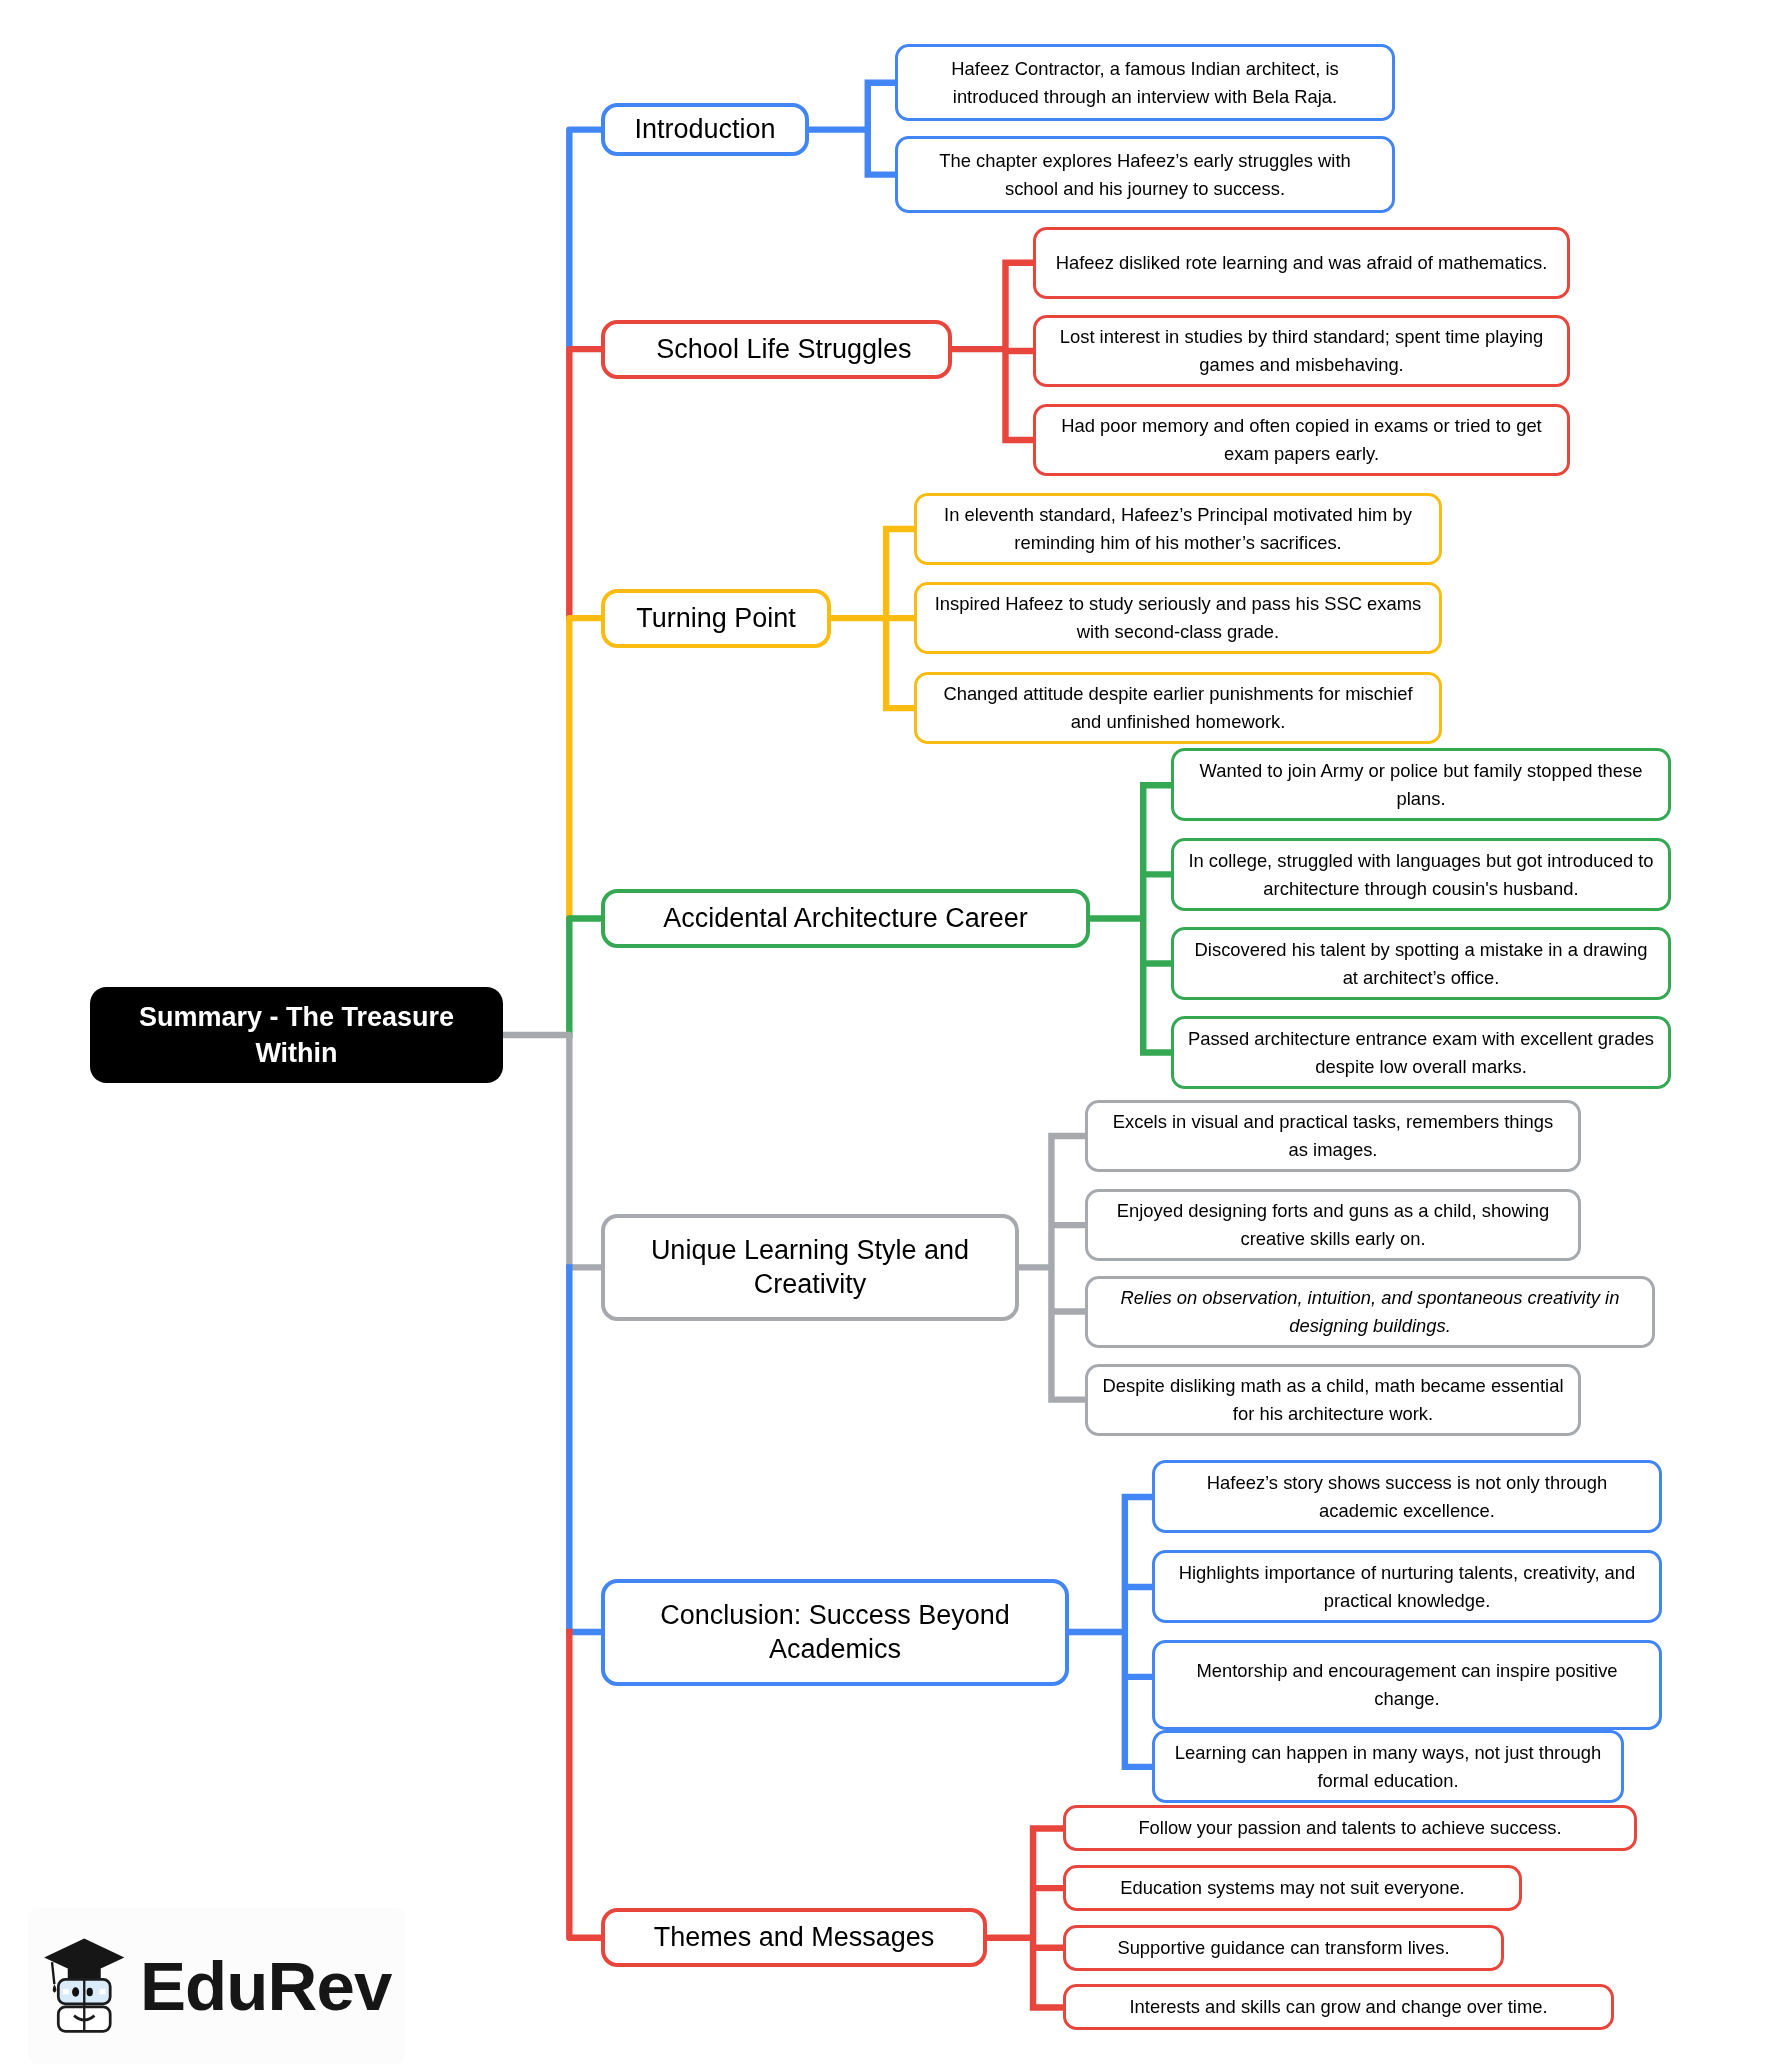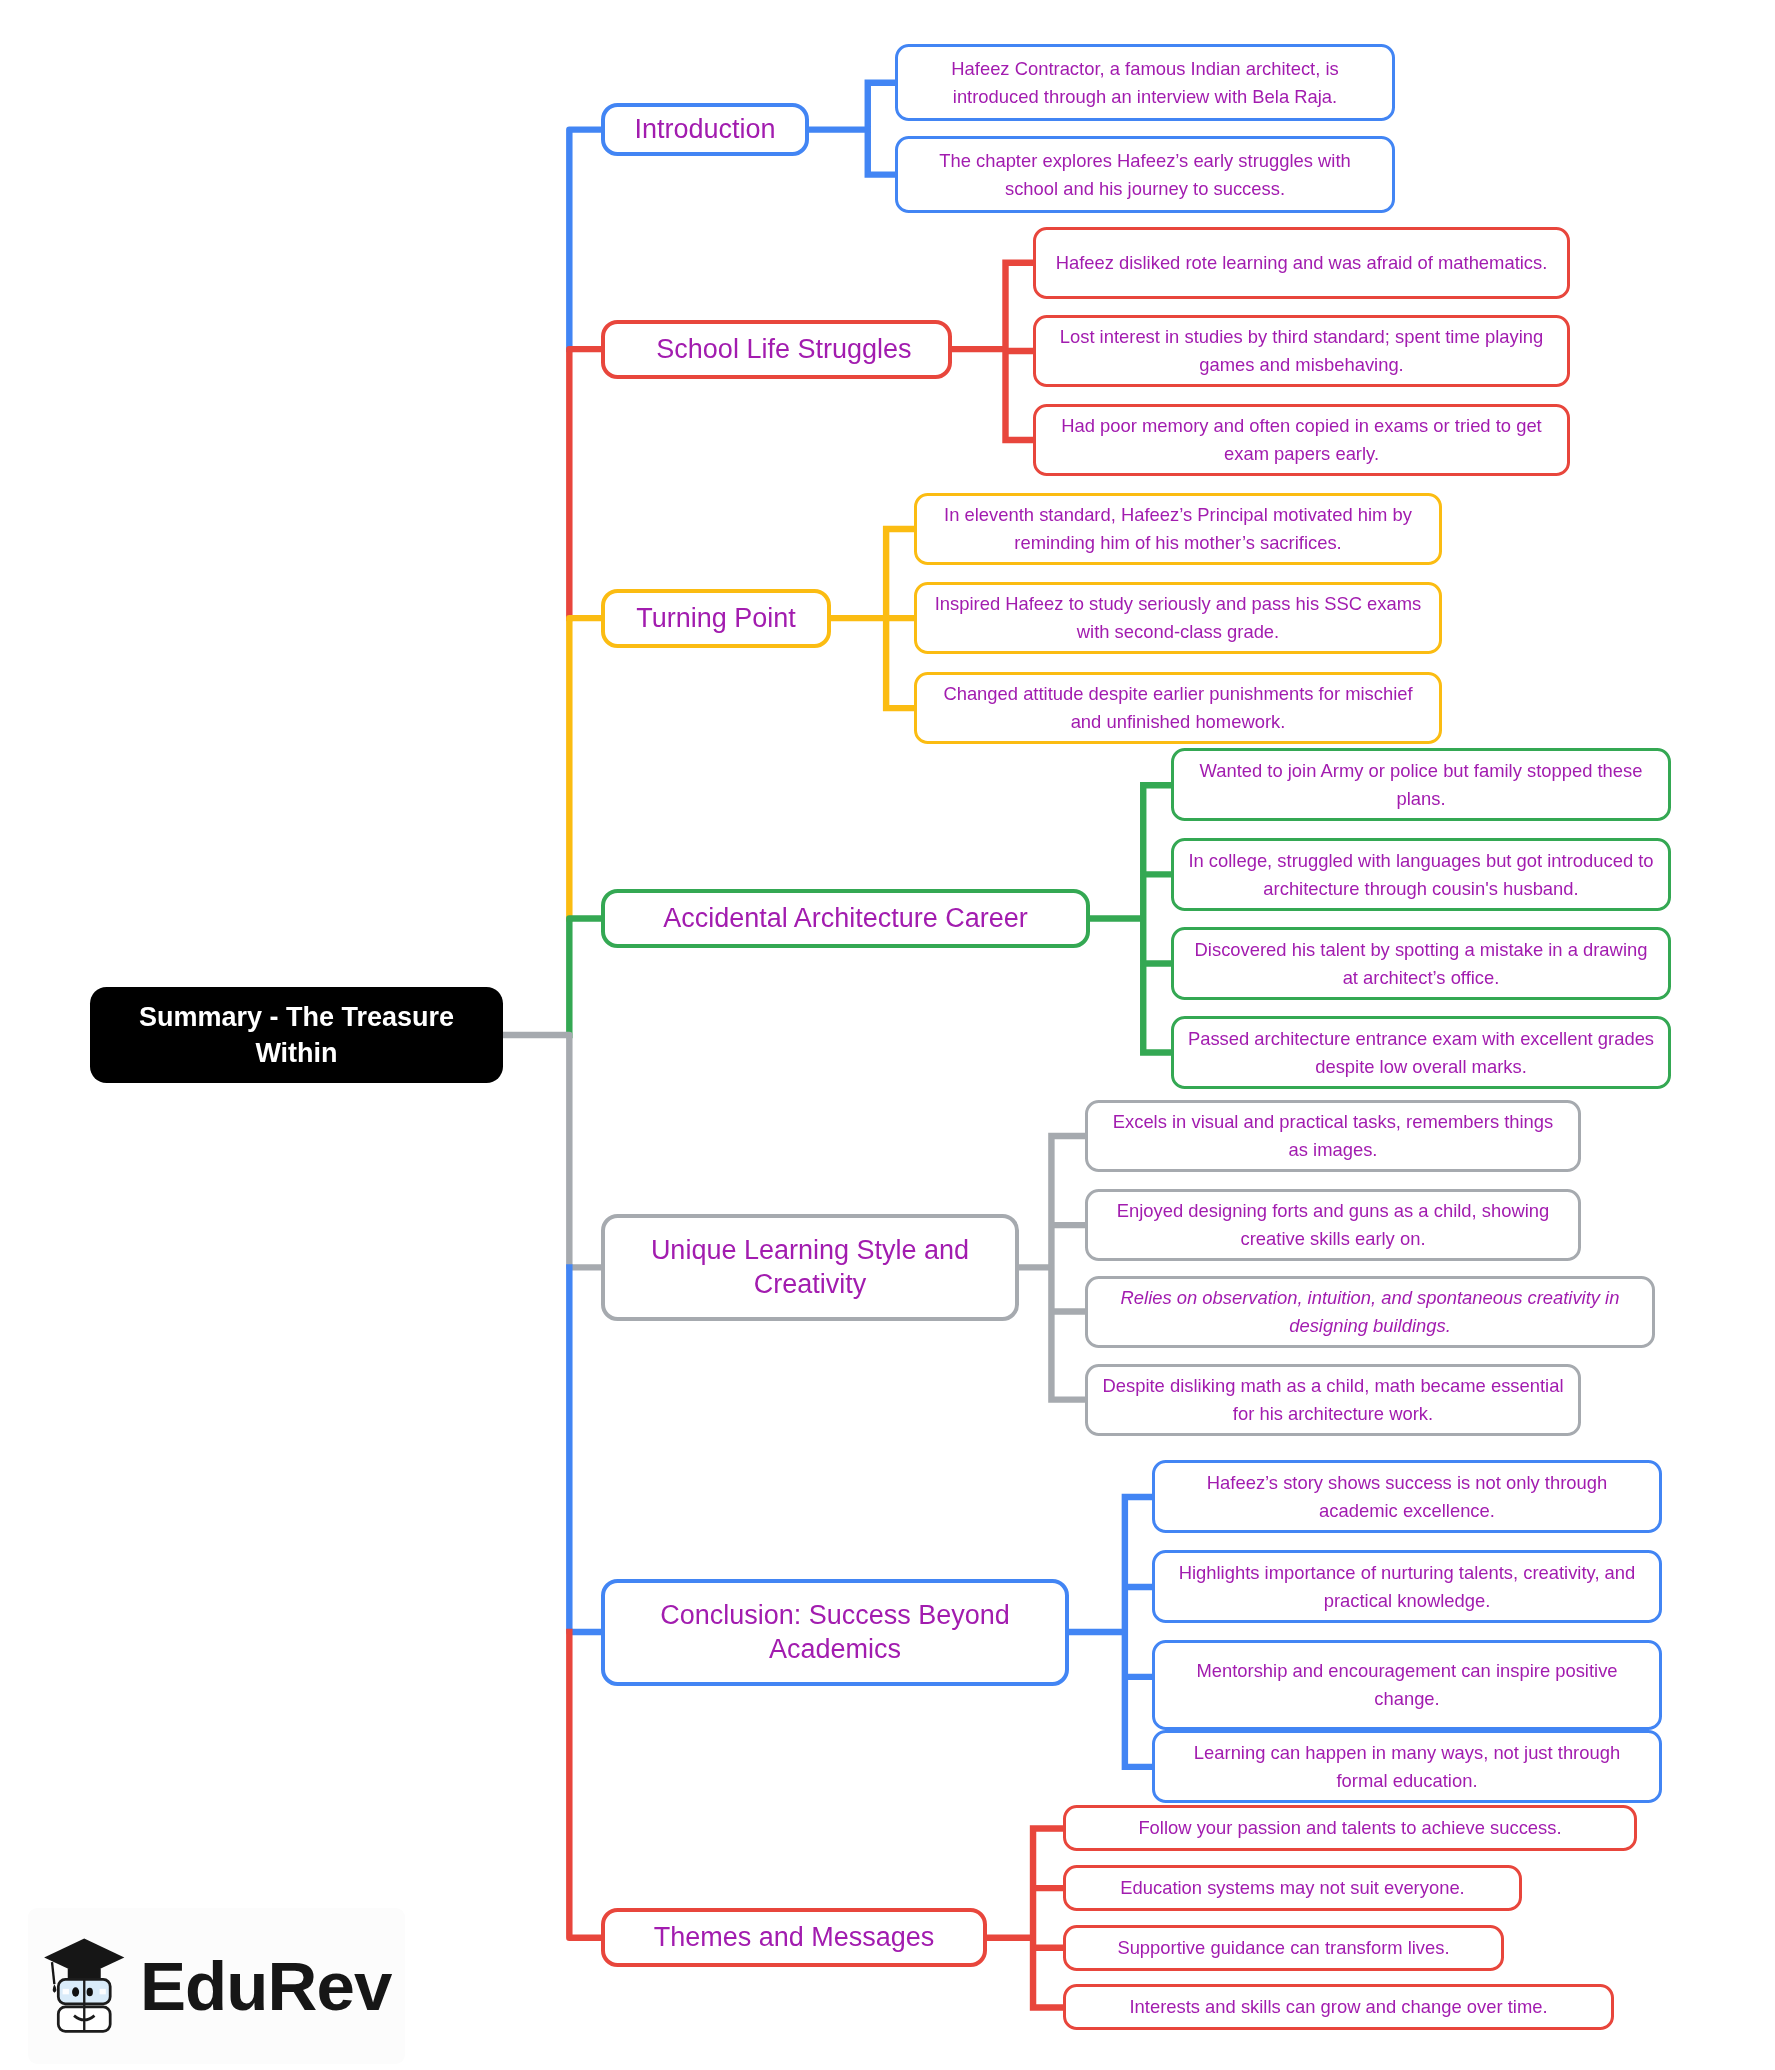--- a/index.html
+++ b/index.html
@@ -6,21 +6,21 @@
   html,body{margin:0;padding:0;background:#ffffff;}
   .canvas{
     position:relative;width:1775px;height:2071px;background:#ffffff;
     font-family:"Liberation Sans",sans-serif;overflow:hidden;
   }
   svg.wires{position:absolute;left:0;top:0;width:1775px;height:2071px;}
   .node{
     position:absolute;box-sizing:border-box;background:#ffffff;
     border-style:solid;border-color:#888;
     display:flex;align-items:center;justify-content:center;
-    text-align:center;color:#a21caf;
+    text-align:center;color:#000000;
   }
   .child{border-width:3.7px;border-radius:13.8px;font-size:18.4px;line-height:1.5;padding:1.8px 13px;}
   .topic{border-width:4.6px;border-radius:16.5px;font-size:27px;line-height:1.25;padding:1.8px 9.2px;}
   .root{
     background:#000000;color:#ffffff;border:none;border-radius:16.5px;
     font-size:27px;font-weight:bold;line-height:1.35;padding:5.5px 14.7px;
   }
   .logo{
     position:absolute;left:27.5px;top:1908px;width:377px;height:156px;
     display:flex;align-items:center;gap:13px;background:#fcfcfc;border-radius:9.2px;padding:3.7px 13px;
@@ -68,21 +68,21 @@
   <div class="node topic" style="left: 601px; top: 1214px; width: 418px; height: 107px; border-color: rgb(166, 170, 175);">Unique Learning Style and Creativity</div>
   <div class="node child" style="left: 1085px; top: 1100px; width: 496px; height: 72px; border-color: rgb(166, 170, 175);">Excels in visual and practical tasks, remembers things as images.</div>
   <div class="node child" style="left: 1085px; top: 1189px; width: 496px; height: 72px; border-color: rgb(166, 170, 175);">Enjoyed designing forts and guns as a child, showing creative skills early on.</div>
   <div class="node child" style="left: 1085px; top: 1276px; width: 570px; height: 72px; border-color: rgb(166, 170, 175); font-style: italic;">Relies on observation, intuition, and spontaneous creativity in designing buildings.</div>
   <div class="node child" style="left: 1085px; top: 1364px; width: 496px; height: 72px; border-color: rgb(166, 170, 175);">Despite disliking math as a child, math became essential for his architecture work.</div>
 
   <div class="node topic" style="left: 601px; top: 1579px; width: 468px; height: 107px; border-color: rgb(66, 133, 244);">Conclusion: Success Beyond Academics</div>
   <div class="node child" style="left: 1152px; top: 1460px; width: 510px; height: 73px; border-color: rgb(66, 133, 244);">Hafeez’s story shows success is not only through academic excellence.</div>
   <div class="node child" style="left: 1152px; top: 1550px; width: 510px; height: 73px; border-color: rgb(66, 133, 244);">Highlights importance of nurturing talents, creativity, and practical knowledge.</div>
   <div class="node child" style="left: 1152px; top: 1640px; width: 510px; height: 90px; border-color: rgb(66, 133, 244);">Mentorship and encouragement can inspire positive change.</div>
-  <div class="node child" style="left: 1152px; top: 1730px; width: 510px; height: 73px; border-color: rgb(66, 133, 244);">Learning can happen in many ways, not just through formal education.</div>
+  <div class="node child" style="left: 1152px; top: 1730px; width: 472px; height: 73px; border-color: rgb(66, 133, 244);">Learning can happen in many ways, not just through formal education.</div>
 
   <div class="node topic" style="left: 601px; top: 1908px; width: 386px; height: 59px; border-color: rgb(232, 70, 60);">Themes and Messages</div>
   <div class="node child" style="left: 1063px; top: 1805px; width: 574px; height: 46px; border-color: rgb(232, 70, 60);">Follow your passion and talents to achieve success.</div>
   <div class="node child" style="left: 1063px; top: 1865px; width: 459px; height: 46px; border-color: rgb(232, 70, 60);">Education systems may not suit everyone.</div>
   <div class="node child" style="left: 1063px; top: 1925px; width: 441px; height: 46px; border-color: rgb(232, 70, 60);">Supportive guidance can transform lives.</div>
   <div class="node child" style="left: 1063px; top: 1984px; width: 551px; height: 46px; border-color: rgb(232, 70, 60);">Interests and skills can grow and change over time.</div>
 
   <div class="logo">
     <svg width="108" height="129" viewBox="0 0 110 130">
       <path d="M14 34 L17 62" stroke="#161616" stroke-width="3" fill="none"></path>

